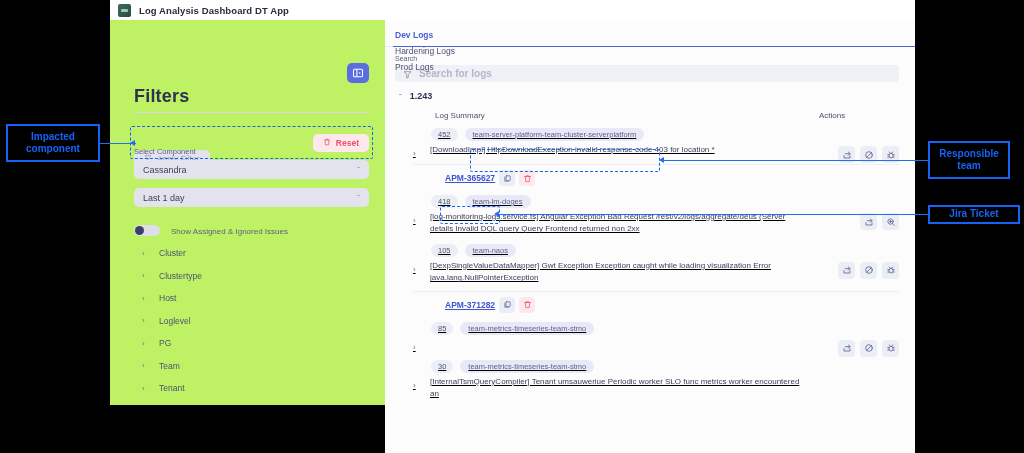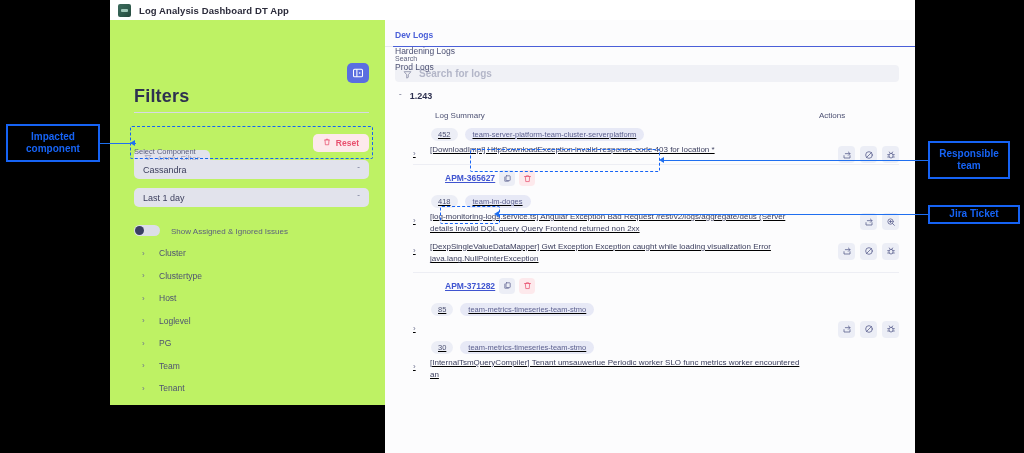--- a/index.html
+++ b/index.html
@@ -419,20 +419,24 @@
                       <circle cx="6.8" cy="6.8" r="4"></circle>
                       <line x1="9.8" y1="9.8" x2="12.5" y2="12.5"></line>
                       <line x1="5.2" y1="6.8" x2="8.4" y2="6.8"></line>
                       <line x1="6.8" y1="5.2" x2="6.8" y2="8.4"></line>
                     </svg>
                   </div>
                 </div>
               </div>
             </div>
             <div class="log-block">
+              <div class="badge-row">
+                <span class="count-pill">105</span>
+                <span class="team-pill">team-naos</span>
+              </div>
               <div class="desc-row">
                 <span class="row-chev">›</span>
                 <div class="desc-text">[DexpSingleValueDataMapper] Gwt Exception Exception caught while loading visualization Error java.lang.NullPointerException</div>
                 <div class="actions">
                   <div class="icon-btn">
                     <svg width="10" height="10" viewBox="0 0 15 15" fill="none" stroke="#5b5f8e" stroke-width="1.2" stroke-linecap="round" stroke-linejoin="round">
                       <path d="M3 8.5V12h9V8.5"></path>
                       <path d="M5 5.5L12 5.5"></path>
                       <path d="M9.5 3L12 5.5 9.5 8"></path>
                     </svg>

